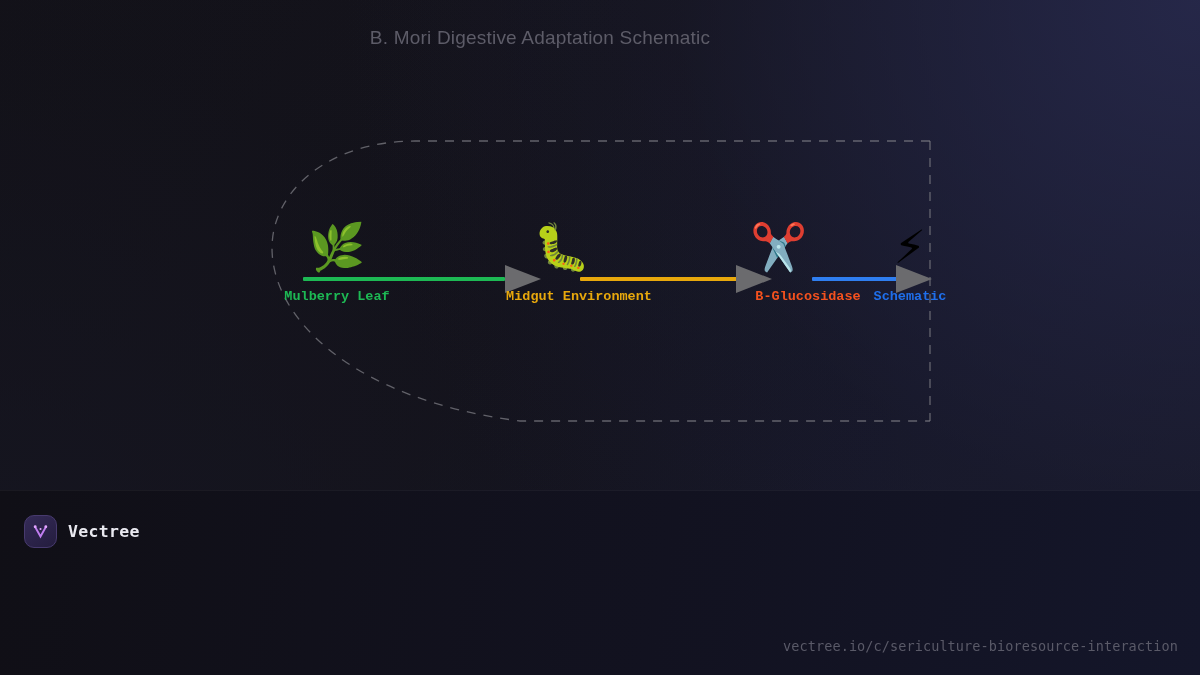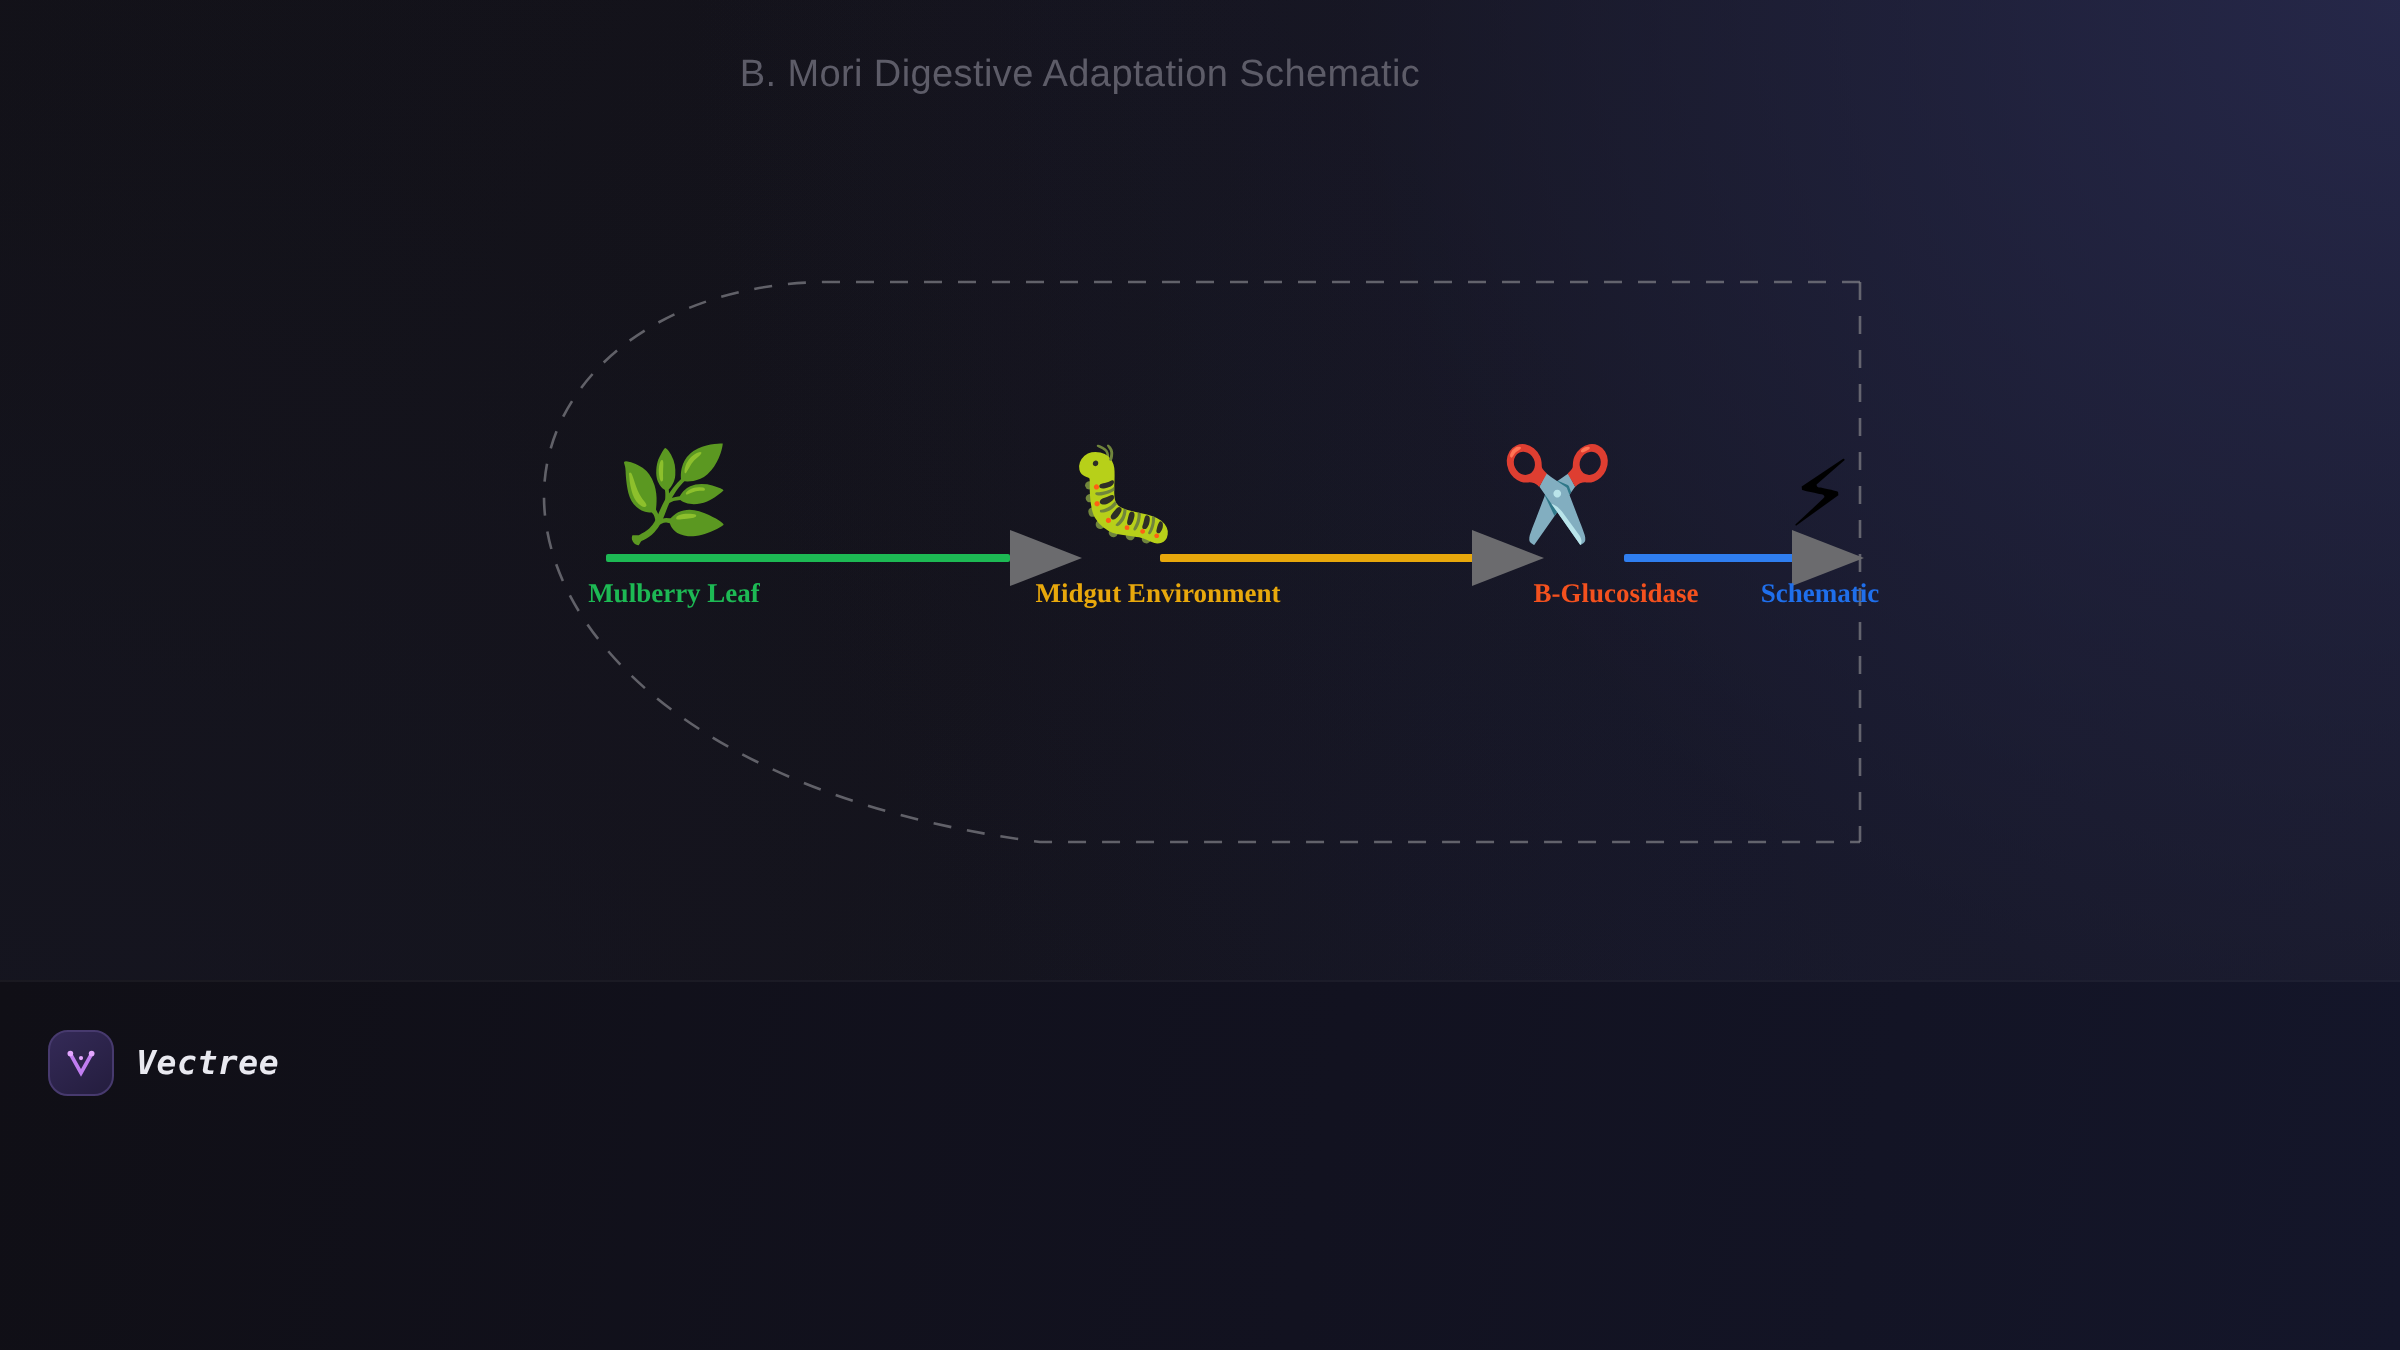--- a/index.html
+++ b/index.html
@@ -33,37 +33,36 @@
   .node { position:absolute; }
   .node-icon {
     position:absolute; transform:translate(-50%,-50%);
     font-size:46px; line-height:1;
     font-family:"DejaVu Sans", sans-serif;
     user-select:none;
   }
   .node-label {
     position:absolute; transform:translateX(-50%);
     font-size:13.5px; font-weight:bold; white-space:nowrap;
-    font-family:Liberation Serif, serif;
+    font-family:Liberation Mono, monospace;
   }
 
   .edge-line { position:absolute; height:4px; border-radius:1px; }
   .edge-arrow {
     position:absolute; width:0; height:0;
     border-top:14px solid transparent;
     border-bottom:14px solid transparent;
     border-left:36px solid #6b6b6e;
   }
 
   
   #footer {
     position:absolute; left:0; top:490px; width:1200px; height:185px;
     border-top:1px solid rgba(255,255,255,0.045);
     background:linear-gradient(100deg,#100f16 0%,#121220 55%,#14162a 100%);
-    font-style:italic;
   }
   #brand-row { position:absolute; left:24px; top:24px; display:flex; align-items:center; gap:11px; }
   #brand-logo {
     width:33px; height:33px; border-radius:10px; flex:none;
     background:linear-gradient(145deg,#342a57 0%,#241d3e 100%);
     border:1px solid #473a6e;
     display:flex; align-items:center; justify-content:center;
   }
   #brand-name {
     font-family:"DejaVu Sans Mono", monospace;
@@ -134,15 +133,16 @@
           <path d="M4.4 5.2 L10 15.2 L15.6 5.2" fill="none" stroke="#c07df0" stroke-width="2" stroke-linecap="round"></path>
           <circle cx="4.4" cy="5.0" r="1.5" fill="#e3a6ff"></circle>
           <circle cx="15.6" cy="5.0" r="1.5" fill="#e3a6ff"></circle>
           <circle cx="10" cy="7.4" r="1.1" fill="#e3a6ff"></circle>
         </svg>
       </div>
       <div id="brand-name">Vectree</div>
     </div>
 
 
+    <div id="footer-url">vectree.io/c/sericulture-bioresource-interaction</div>
   </div>
 
 </div>
 
 </body></html>

